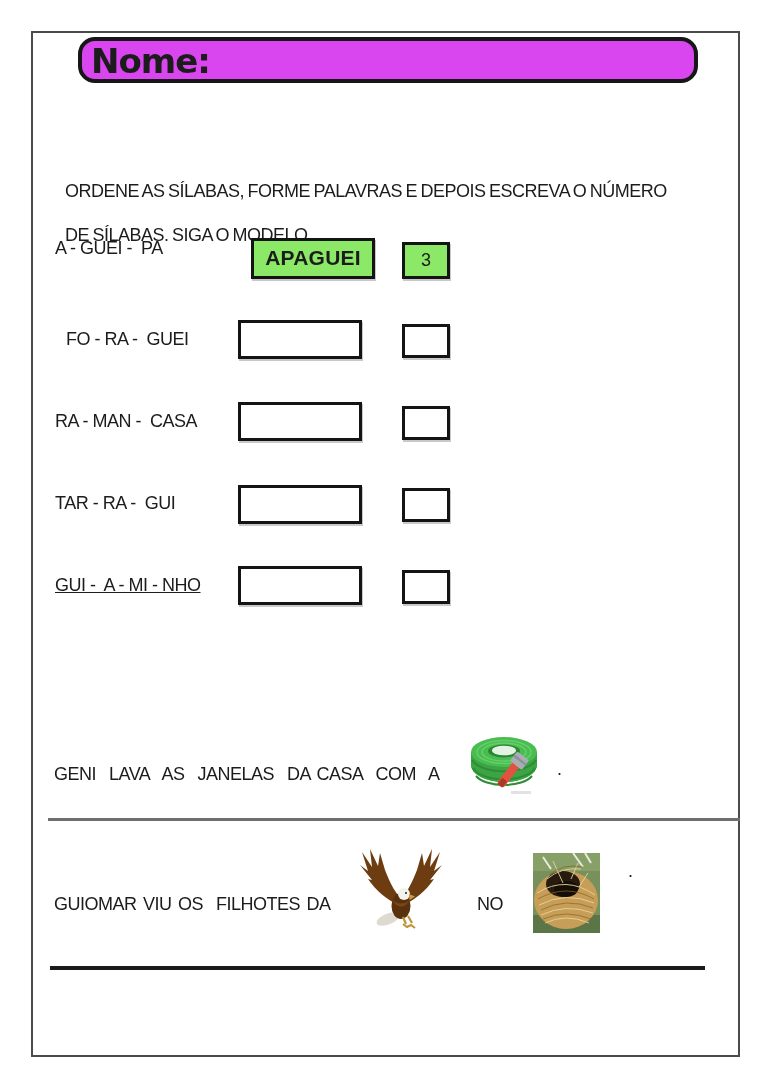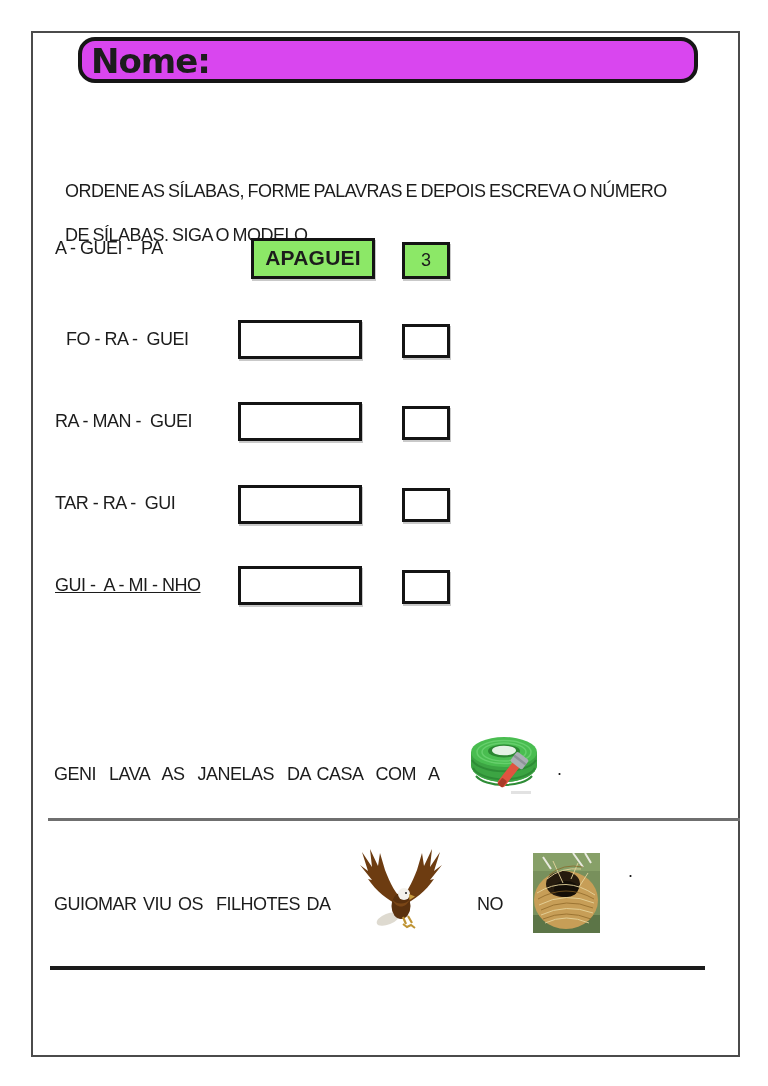--- a/index.html
+++ b/index.html
@@ -65,21 +65,21 @@
     <span class="abs txt" style="left:66px;top:328px;">FO - RA -  GUEI</span>
     <div class="abs word-box" style="left:238px;top:320px;">
       <span class="word-text"></span>
     </div>
     <div class="abs count-box" style="left:402px;top:324px;">
       <span class="count-text"></span>
     </div>
   </div>
 
   <div>
-    <span class="abs txt" style="left:55px;top:410px;">RA - MAN -  GUEI</span>
+    <span class="abs txt" style="left:55px;top:410px;">RA - MAN -  CASA</span>
     <div class="abs word-box" style="left:238px;top:402px;">
       <span class="word-text"></span>
     </div>
     <div class="abs count-box" style="left:402px;top:406px;">
       <span class="count-text"></span>
     </div>
   </div>
 
   <div>
     <span class="abs txt" style="left:55px;top:492px;">TAR - RA -  GUI</span>

